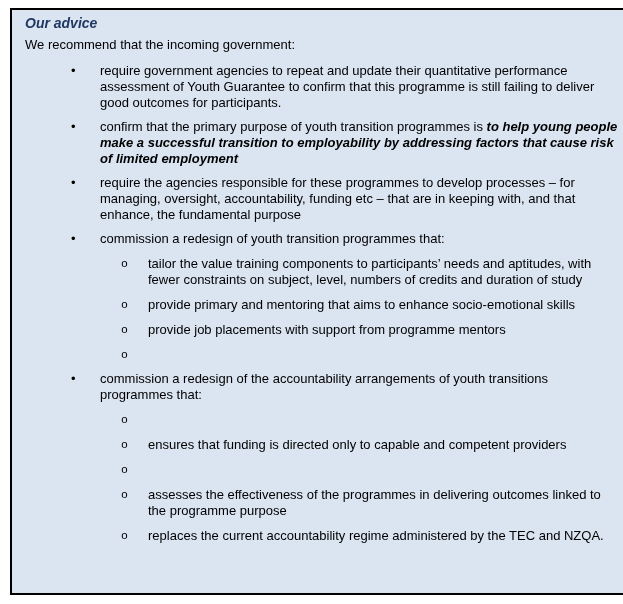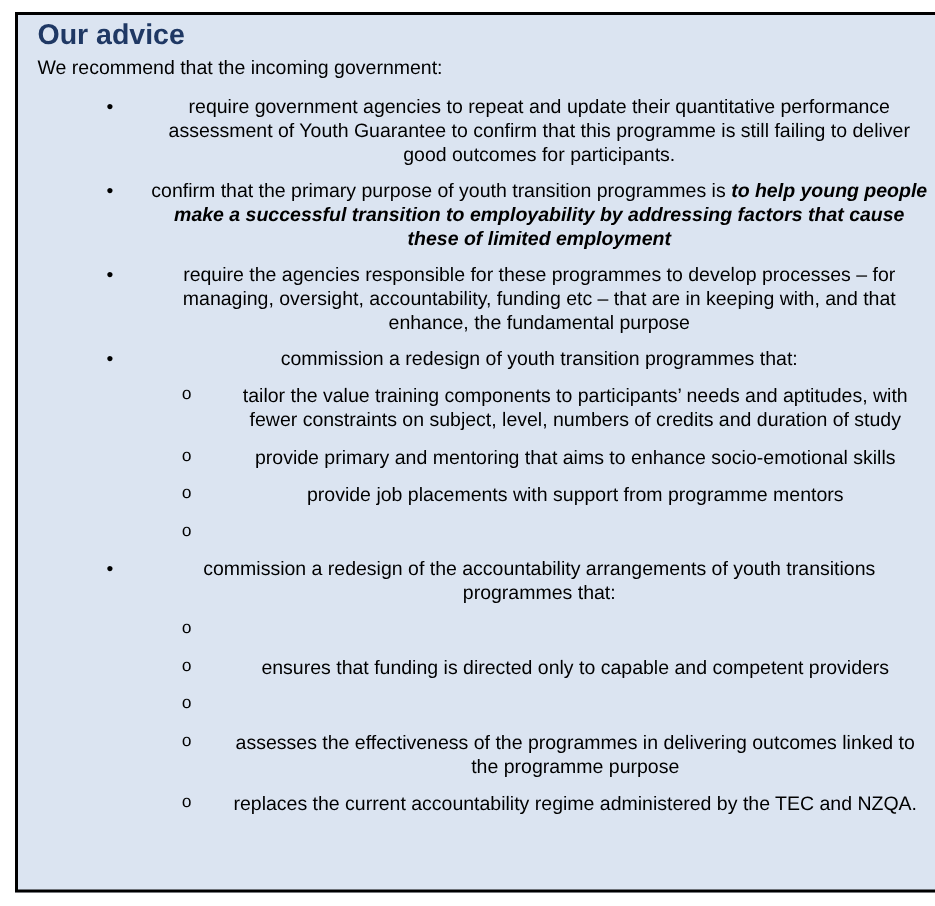--- a/index.html
+++ b/index.html
@@ -20,22 +20,23 @@
     background: var(--box-bg, #dbe4f1);
     border: 2px solid var(--box-border, #000000);
     padding: 5px 12px 0 13px;
     box-sizing: content-box;
     font-size: 13px;
     line-height: 16px;
     color: var(--text-color, #000000);
   }
   .box-title {
     font-weight: bold;
+    font-style: italic;
     color: var(--title-color, #1f3864);
-    font-size: 19px;
+    font-size: 14px;
     line-height: 17px;
     margin-bottom: 5px;
   }
   .intro {
     margin-bottom: 10px;
   }
   .b1 {
     display: flex;
     margin: 8px 0 0 0;
     padding-left: 46px;
@@ -49,41 +50,40 @@
     margin: 9px 0 0 0;
     padding-left: 96px;
   }
   .b2 > .marker {
     flex: 0 0 27px;
     font-family: "Liberation Mono", monospace;
     font-size: 11.5px;
   }
   .btext {
     flex: 1 1 auto;
-    text-align: center;
   }
   .seg-bold-italic {
     font-weight: bold;
     font-style: italic;
   }
 </style>
 </head>
 <body>
 
 <div class="advice-box">
   <div class="box-title">Our advice</div>
   <div class="intro">We recommend that the incoming government:</div>
   <div id="bullet-list">
       <div class="b1">
         <span class="marker">•</span>
         <span class="btext"><span>require government agencies to repeat and update their quantitative performance assessment of Youth Guarantee to confirm that this programme is still failing to deliver good outcomes for participants.</span></span>
       </div>
       <div class="b1">
         <span class="marker">•</span>
-        <span class="btext"><span>confirm that the primary purpose of youth transition programmes is </span><span class="seg-bold-italic">to help young people make a successful transition to employability by addressing factors that cause these of limited employment</span></span>
+        <span class="btext"><span>confirm that the primary purpose of youth transition programmes is </span><span class="seg-bold-italic">to help young people make a successful transition to employability by addressing factors that cause risk of limited employment</span></span>
       </div>
       <div class="b1">
         <span class="marker">•</span>
         <span class="btext"><span>require the agencies responsible for these programmes to develop processes – for managing, oversight, accountability, funding etc – that are in keeping with, and that enhance, the fundamental purpose</span></span>
       </div>
       <div class="b1">
         <span class="marker">•</span>
         <span class="btext"><span>commission a redesign of youth transition programmes that:</span></span>
       </div>
       <div class="b2">

